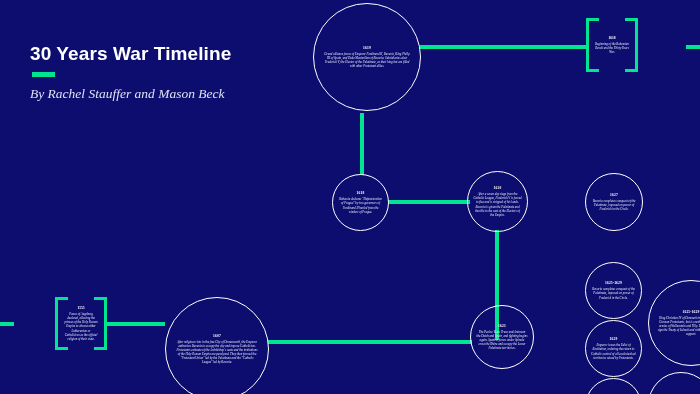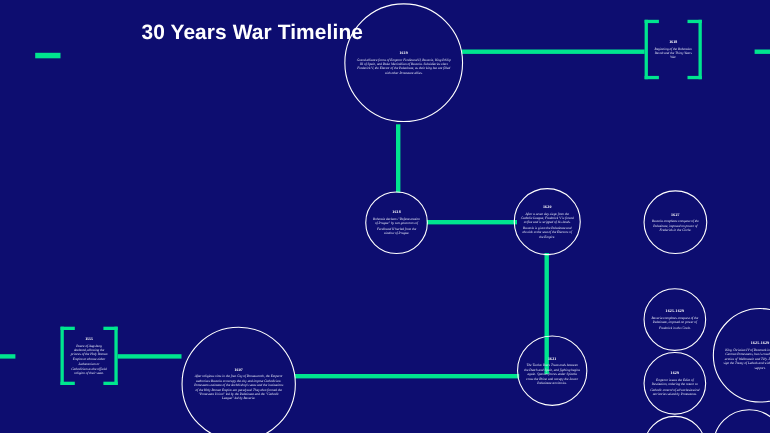--- a/index.html
+++ b/index.html
@@ -14,23 +14,22 @@
     height: 394px;
     background: #0d0d70;
     overflow: hidden;
     font-family: "Liberation Sans", sans-serif;
   }
 
   
   #title-block {
     position: absolute;
     left: 30px;
-    top: 20px;
+    top: 44px;
     width: 300px;
-    text-align: right;
   }
   #page-title {
     color: #ffffff;
     font-size: 19px;
     font-weight: bold;
     letter-spacing: 0.1px;
     line-height: 1.1;
     margin: 0;
     white-space: nowrap;
   }
@@ -124,20 +123,21 @@
   }
 </style>
 </head>
 <body>
 
 <div id="canvas">
 
   <div id="title-block">
     <h1 id="page-title">30 Years War Timeline</h1>
     <div id="title-rule"></div>
+    <p id="byline">By Rachel Stauffer and Mason Beck</p>
   </div>
 
   <div class="conn h" style="left:420px; top:45px; width:166px;"></div>
 
   <div class="conn v" style="left:360px; top:113px; height:62px;"></div>
 
   <div class="conn h" style="left:388px; top:200px; width:82px;"></div>
 
   <div class="conn v" style="left:495px; top:230px; height:110px;"></div>
 

